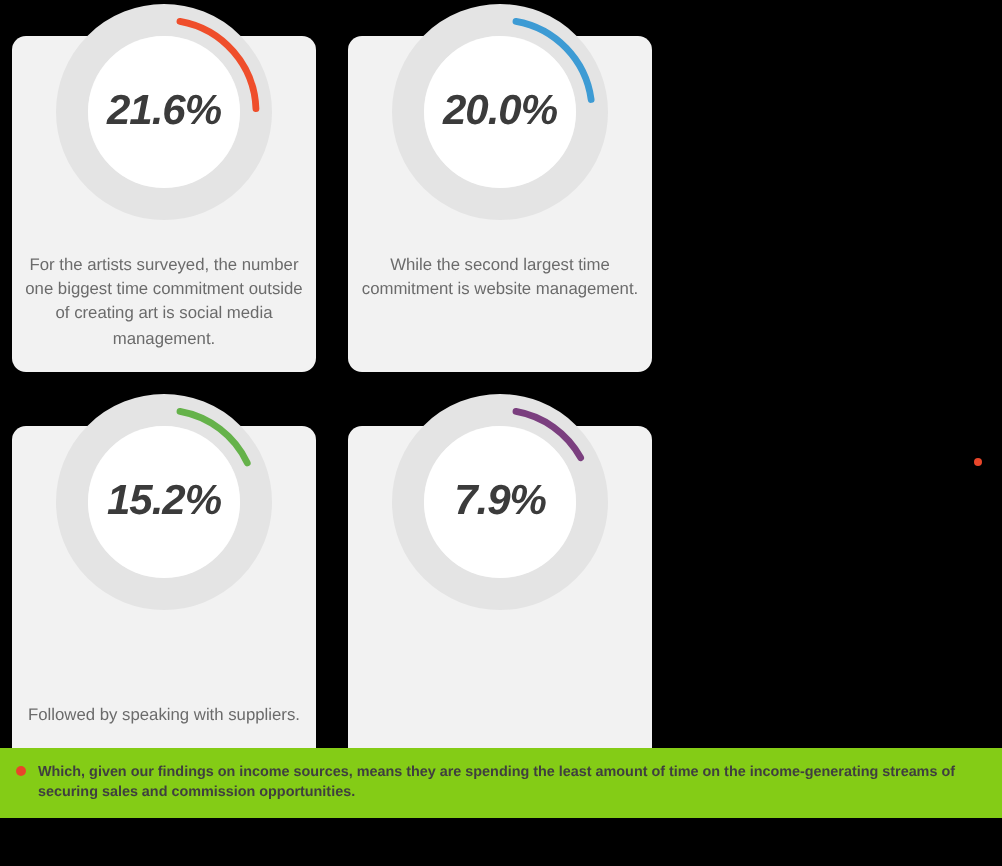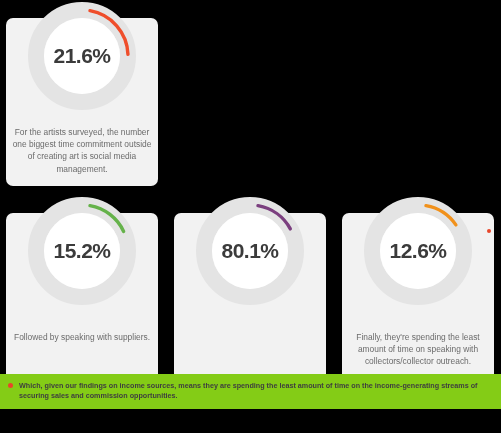--- a/index.html
+++ b/index.html
@@ -39,20 +39,21 @@
   .card-col2 { left: 342px; }
 
   
   .donut-wrap {
     position: absolute;
     width: 112px;
     height: 112px;
     left: 50%;
     margin-left: -56px;
     top: -18px;
+    font-style: italic;
   }
 
   .donut-svg {
     display: block;
     width: 112px;
     height: 112px;
   }
 
   .donut-label {
     position: absolute;
@@ -76,21 +77,21 @@
     right: 6px;
     top: 108px;
     text-align: center;
     font-size: 8.4px;
     line-height: 12.2px;
     color: #6b6b6b;
     font-family: "Liberation Sans", sans-serif;
   }
 
   .card-row1 .card-caption {
-    top: 118px;
+    top: 138px;
   }
 
   .corner-dot {
     position: absolute;
     width: 4px;
     height: 4px;
     border-radius: 50%;
     background: #e8462a;
     left: 487px;
     top: 229px;
@@ -140,51 +141,51 @@
       <div class="donut-wrap">
         <svg class="donut-svg" viewBox="0 0 112 112">
           <circle cx="56" cy="56" r="46" fill="none" stroke="#e4e4e4" stroke-width="16"></circle>
           <circle cx="56" cy="56" r="46" fill="none" stroke="#ef4e2b" stroke-width="3.4" stroke-linecap="round" stroke-dasharray="62.43 226.60" transform="rotate(-80 56 56)"></circle>
           <circle cx="56" cy="56" r="38" fill="#ffffff"></circle>
         </svg>
         <div class="donut-label">21.6%</div>
       </div>
       <div class="card-caption">For the artists surveyed, the number one biggest time commitment outside of creating art is social media management.</div>
     </div>
+    <div class="stat-card card-row0 card-col1">
+      <div class="donut-wrap">
+        <svg class="donut-svg" viewBox="0 0 112 112">
+          <circle cx="56" cy="56" r="46" fill="none" stroke="#e4e4e4" stroke-width="16"></circle>
+          <circle cx="56" cy="56" r="46" fill="none" stroke="#3d9bd4" stroke-width="3.4" stroke-linecap="round" stroke-dasharray="57.81 231.22" transform="rotate(-80 56 56)"></circle>
+          <circle cx="56" cy="56" r="38" fill="#ffffff"></circle>
+        </svg>
+        <div class="donut-label">20.0%</div>
+      </div>
+      <div class="card-caption">While the second largest time commitment is website management.</div>
+    </div>
     <div class="stat-card card-row1 card-col0">
       <div class="donut-wrap">
         <svg class="donut-svg" viewBox="0 0 112 112">
           <circle cx="56" cy="56" r="46" fill="none" stroke="#e4e4e4" stroke-width="16"></circle>
           <circle cx="56" cy="56" r="46" fill="none" stroke="#65b24a" stroke-width="3.4" stroke-linecap="round" stroke-dasharray="43.93 245.09" transform="rotate(-80 56 56)"></circle>
           <circle cx="56" cy="56" r="38" fill="#ffffff"></circle>
         </svg>
         <div class="donut-label">15.2%</div>
       </div>
       <div class="card-caption">Followed by speaking with suppliers.</div>
     </div>
     <div class="stat-card card-row1 card-col1">
       <div class="donut-wrap">
         <svg class="donut-svg" viewBox="0 0 112 112">
           <circle cx="56" cy="56" r="46" fill="none" stroke="#e4e4e4" stroke-width="16"></circle>
           <circle cx="56" cy="56" r="46" fill="none" stroke="#7b3f7f" stroke-width="3.4" stroke-linecap="round" stroke-dasharray="41.04 247.98" transform="rotate(-80 56 56)"></circle>
           <circle cx="56" cy="56" r="38" fill="#ffffff"></circle>
         </svg>
-        <div class="donut-label">80.1%</div>
+        <div class="donut-label">7.9%</div>
       </div>
-    </div>
-    <div class="stat-card card-row1 card-col2">
-      <div class="donut-wrap">
-        <svg class="donut-svg" viewBox="0 0 112 112">
-          <circle cx="56" cy="56" r="46" fill="none" stroke="#e4e4e4" stroke-width="16"></circle>
-          <circle cx="56" cy="56" r="46" fill="none" stroke="#f1911b" stroke-width="3.4" stroke-linecap="round" stroke-dasharray="36.42 252.61" transform="rotate(-80 56 56)"></circle>
-          <circle cx="56" cy="56" r="38" fill="#ffffff"></circle>
-        </svg>
-        <div class="donut-label">12.6%</div>
-      </div>
-      <div class="card-caption">Finally, they're spending the least amount of time on speaking with collectors/collector outreach.</div>
     </div>
   </div>
 
 <div class="corner-dot"></div>
 
 <div id="footnote">
   <div class="footnote-inner">
     <span class="footnote-bullet"></span>
     <span class="footnote-text">Which, given our findings on income sources, means they are spending the least amount of time on the income-generating streams of securing sales and commission opportunities.</span>
   </div>

